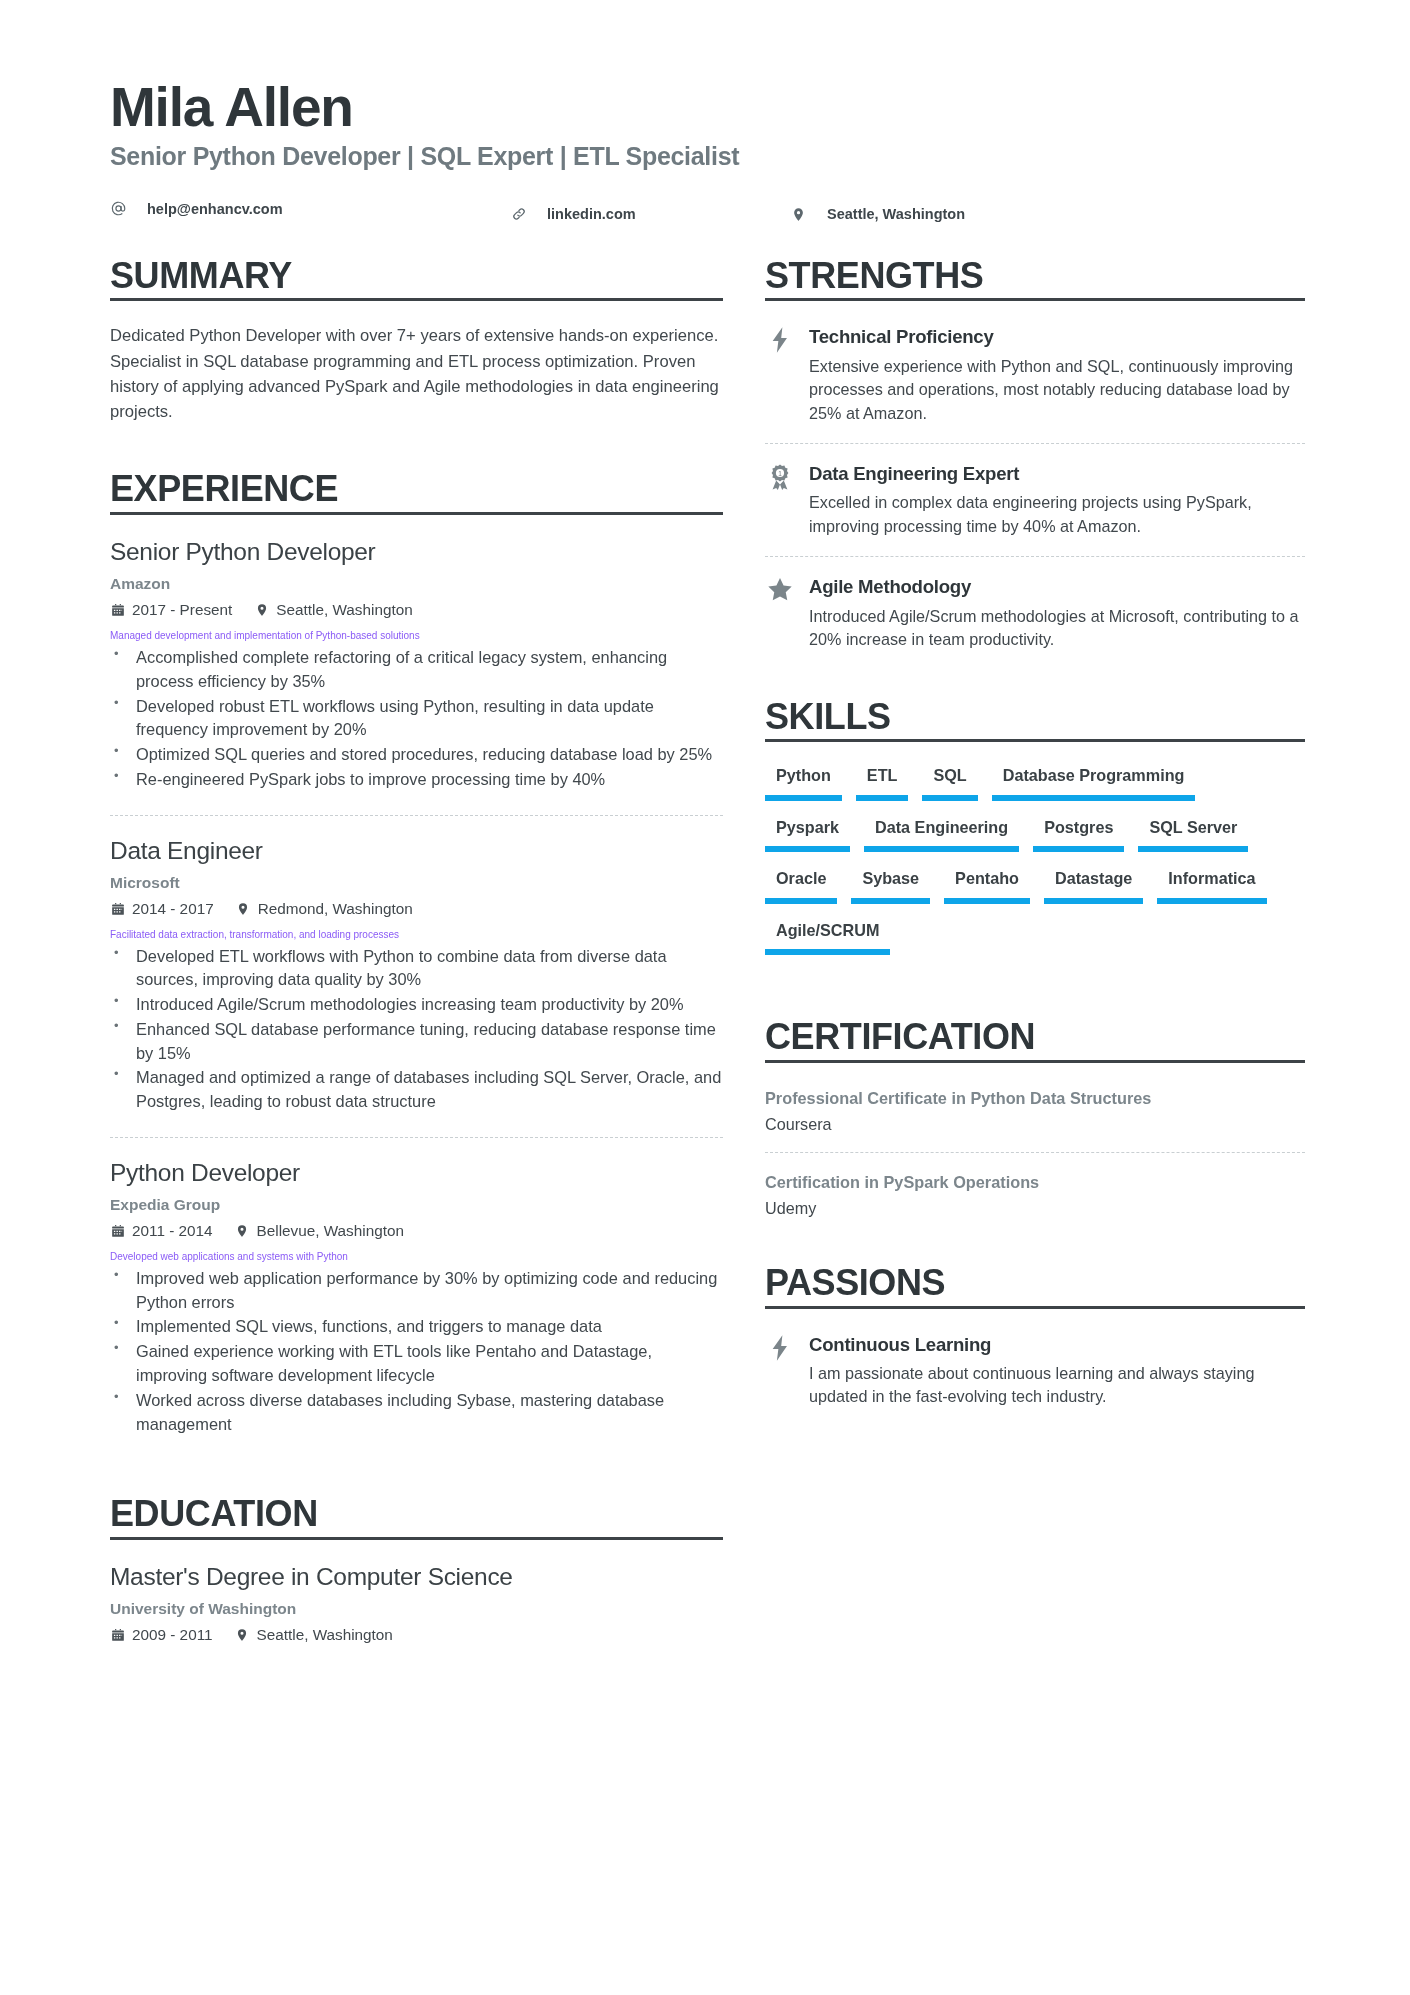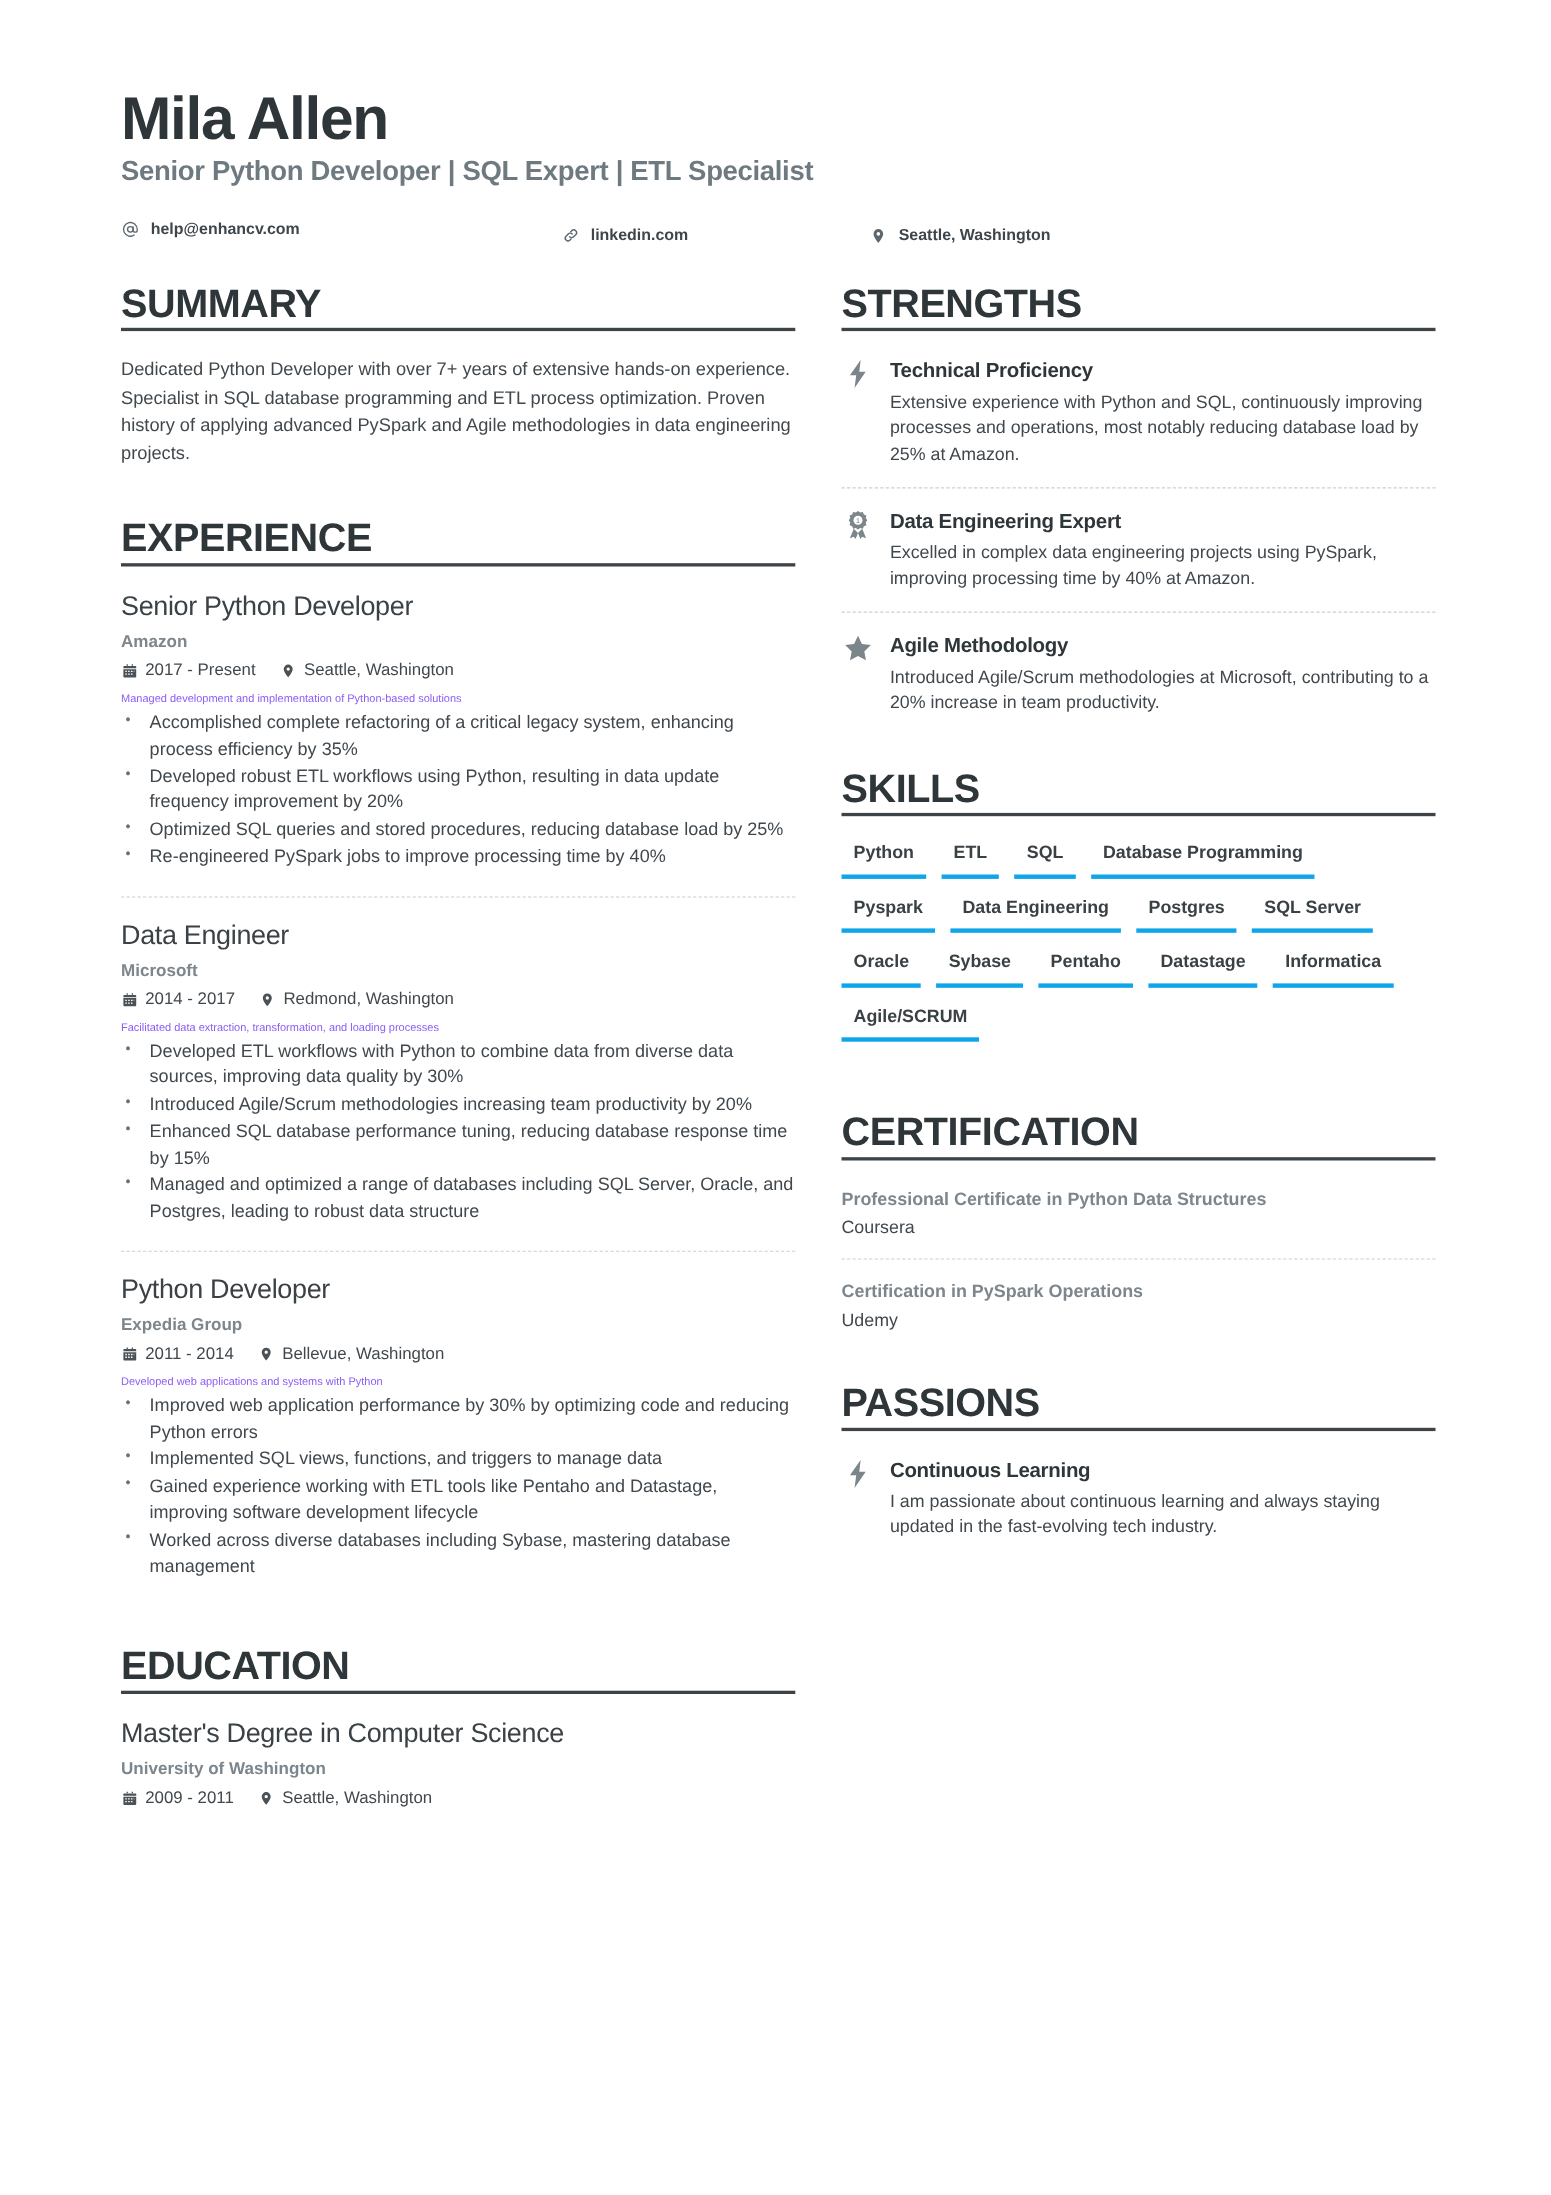--- a/index.html
+++ b/index.html
@@ -48,21 +48,21 @@
     display: flex;
     align-items: center;
     margin-top: 22px;
     font-size: 14.5px;
     font-weight: 700;
     color: #3e464b;
   }
   .contact-item {
     display: flex;
     align-items: center;
-    gap: 10px;
+    gap: 20px;
   }
   .contact-item + .contact-item { margin-left: 0; margin-top: 11px; }
   .ci-email { width: 400px; }
   .ci-link  { width: 280px; }
 
   .contact-ico {
     display: inline-flex;
     align-items: center;
     justify-content: center;
     width: 17px;
@@ -210,21 +210,21 @@
   
   .skills-wrap {
     display: flex;
     flex-wrap: wrap;
     gap: 0;
   }
   .skill-tag {
     font-size: 16.2px;
     font-weight: 700;
     color: #3a4145;
-    border-bottom: 4px solid #0ea5e9;
+    border-bottom: 6px solid #0ea5e9;
     padding: 0 11px 9px 11px;
     margin: 0 14px 17px 0;
     white-space: nowrap;
     line-height: 1.2;
   }
 
   
   .cert-item { }
   .cert-title {
     font-size: 16.3px;

